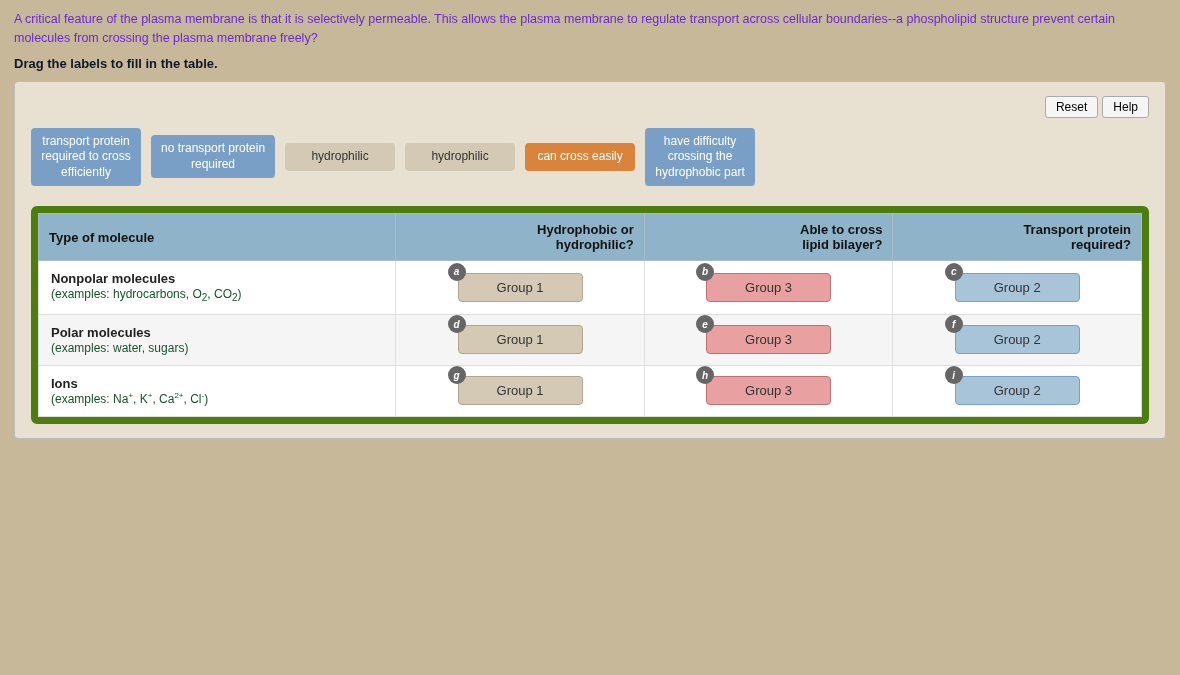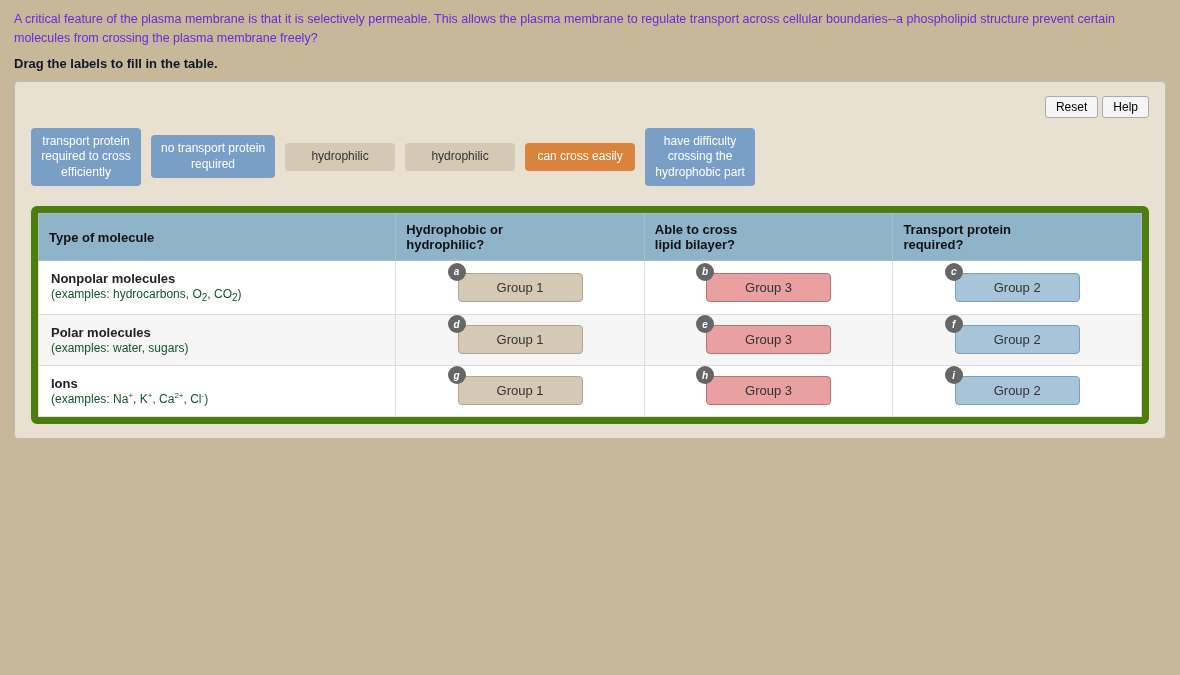--- a/index.html
+++ b/index.html
@@ -79,21 +79,21 @@
       width: 100%;
       border-collapse: collapse;
     }
     thead tr {
       background: #8fb3c8;
     }
     thead th {
       padding: 8px 10px;
       font-weight: bold;
       font-size: 13px;
-      text-align: left;
+      text-align: right;
       color: #111;
       border: 1px solid #aabcc8;
     }
     thead th:first-child {
       text-align: left;
     }
     tbody tr {
       background: #fff;
       border-bottom: 1px solid #ccc;
     }

